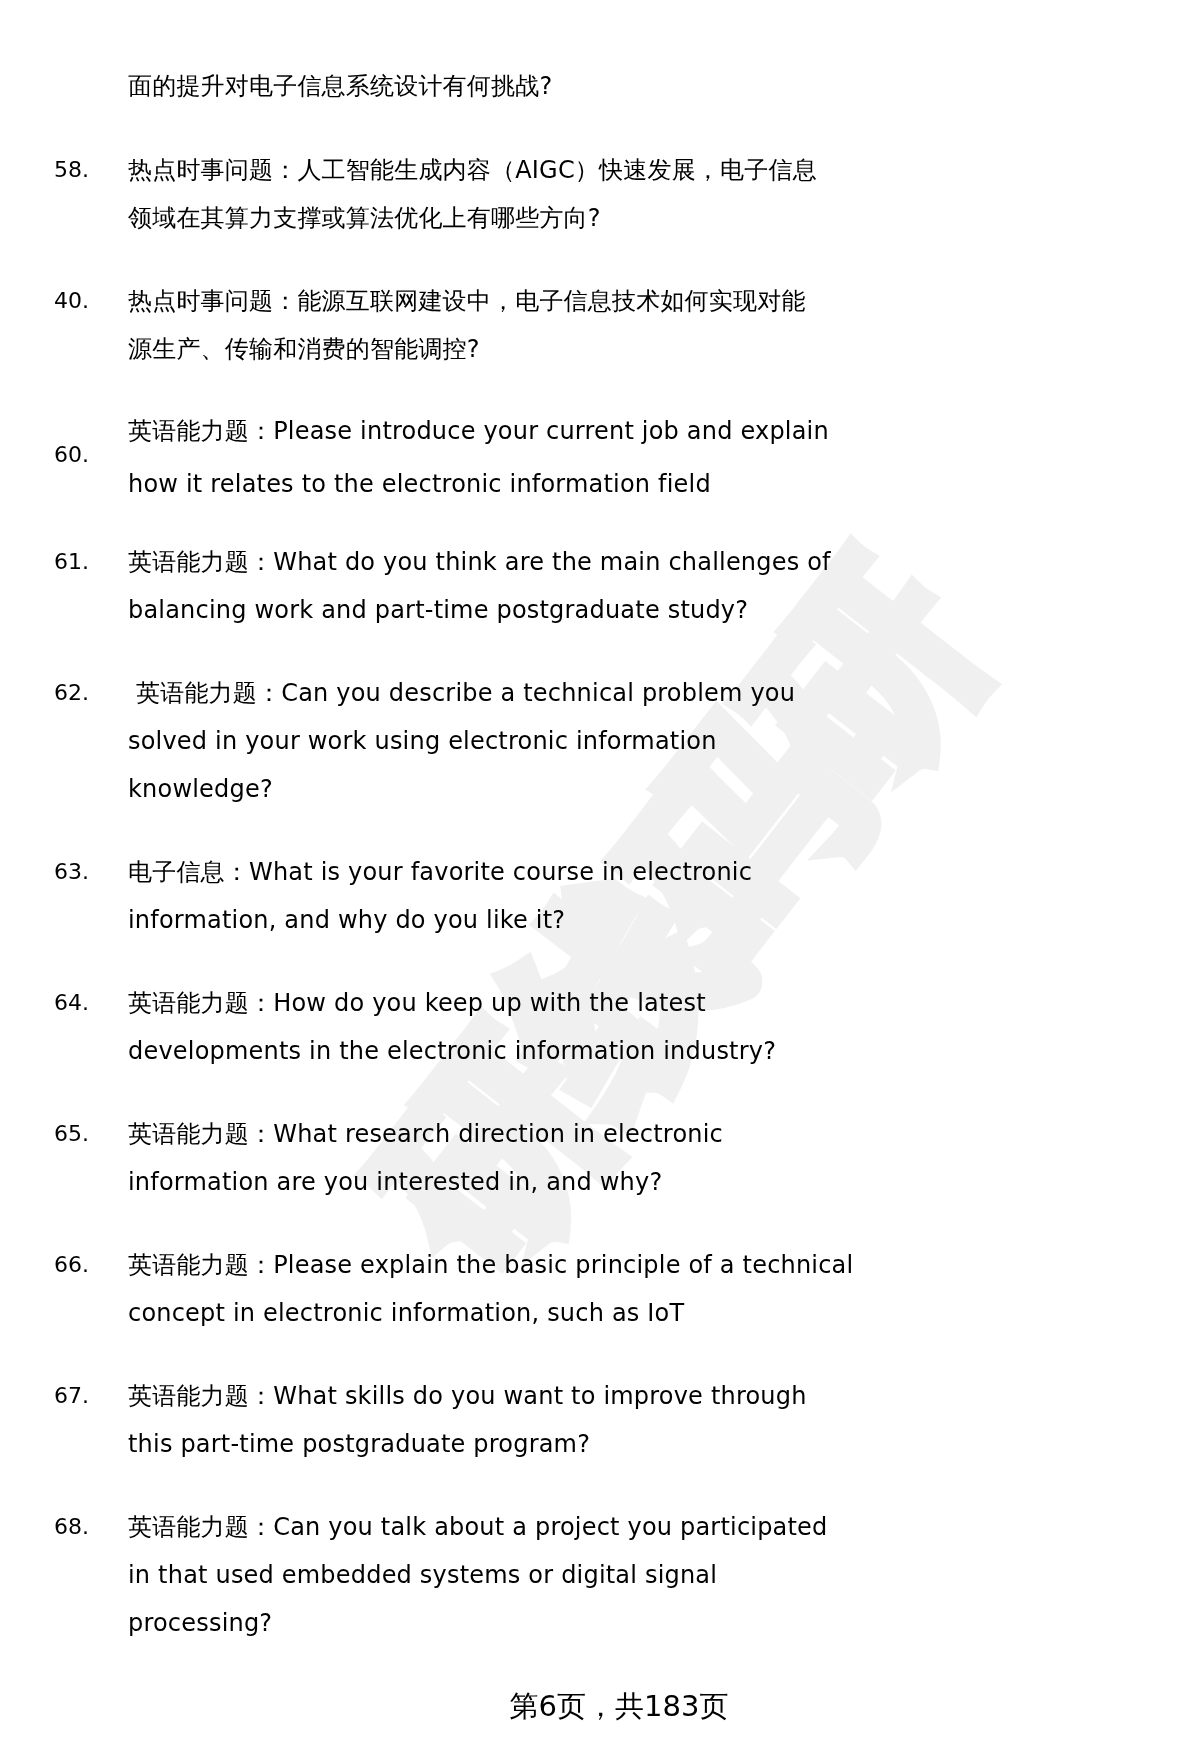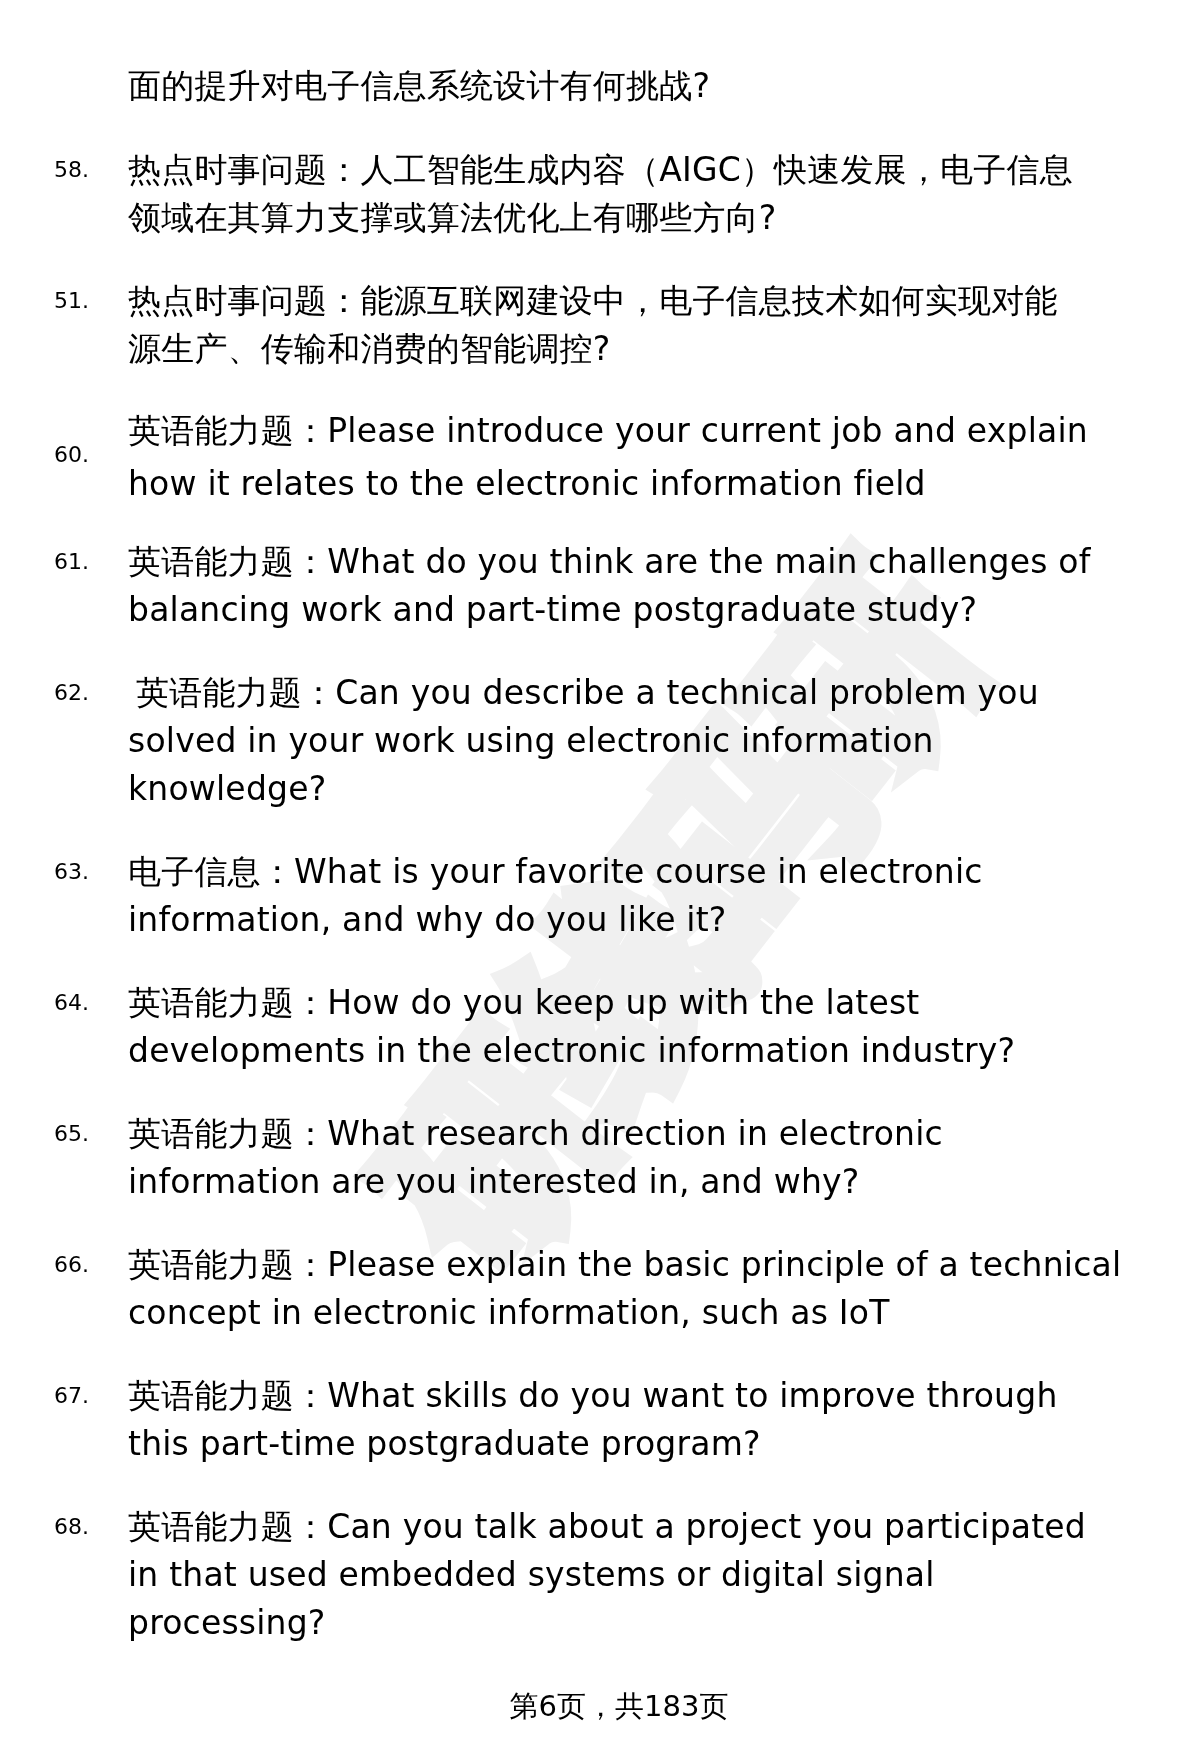--- a/index.html
+++ b/index.html
@@ -47,21 +47,21 @@
   .content {
     position: absolute;
     left: 0;
     top: 0;
     width: 1200px;
     z-index: 1;
   }
   .line {
     position: absolute;
     left: 128px;
-    font-size: 33px;
+    font-size: 24px;
     line-height: 48px;
     height: 48px;
     white-space: nowrap;
     letter-spacing: 0.2px;
   }
   .num {
     position: absolute;
     left: 54px;
     font-size: 22px;
     line-height: 48px;
@@ -93,21 +93,21 @@
 
     <div class="line" style="top:62px;">面的提升对电子信息系统设计有何挑战?</div>
 
     <div>
       <div class="num" style="top:146px;">58.</div>
       <div class="line" style="top:146px;">热点时事问题：人工智能生成内容（AIGC）快速发展，电子信息</div>
       <div class="line" style="top:194px;">领域在其算力支撑或算法优化上有哪些方向?</div>
     </div>
 
     <div>
-      <div class="num" style="top:277px;">51.</div>
+      <div class="num" style="top:277px;">40.</div>
       <div class="line" style="top:277px;">热点时事问题：能源互联网建设中，电子信息技术如何实现对能</div>
       <div class="line" style="top:325px;">源生产、传输和消费的智能调控?</div>
     </div>
 
     <div>
       <div class="num" style="top:431px;">60.</div>
       <div class="line" style="top:407px;">英语能力题：Please introduce your current job and explain</div>
       <div class="line" style="top:460px;">how it relates to the electronic information field</div>
     </div>
 

